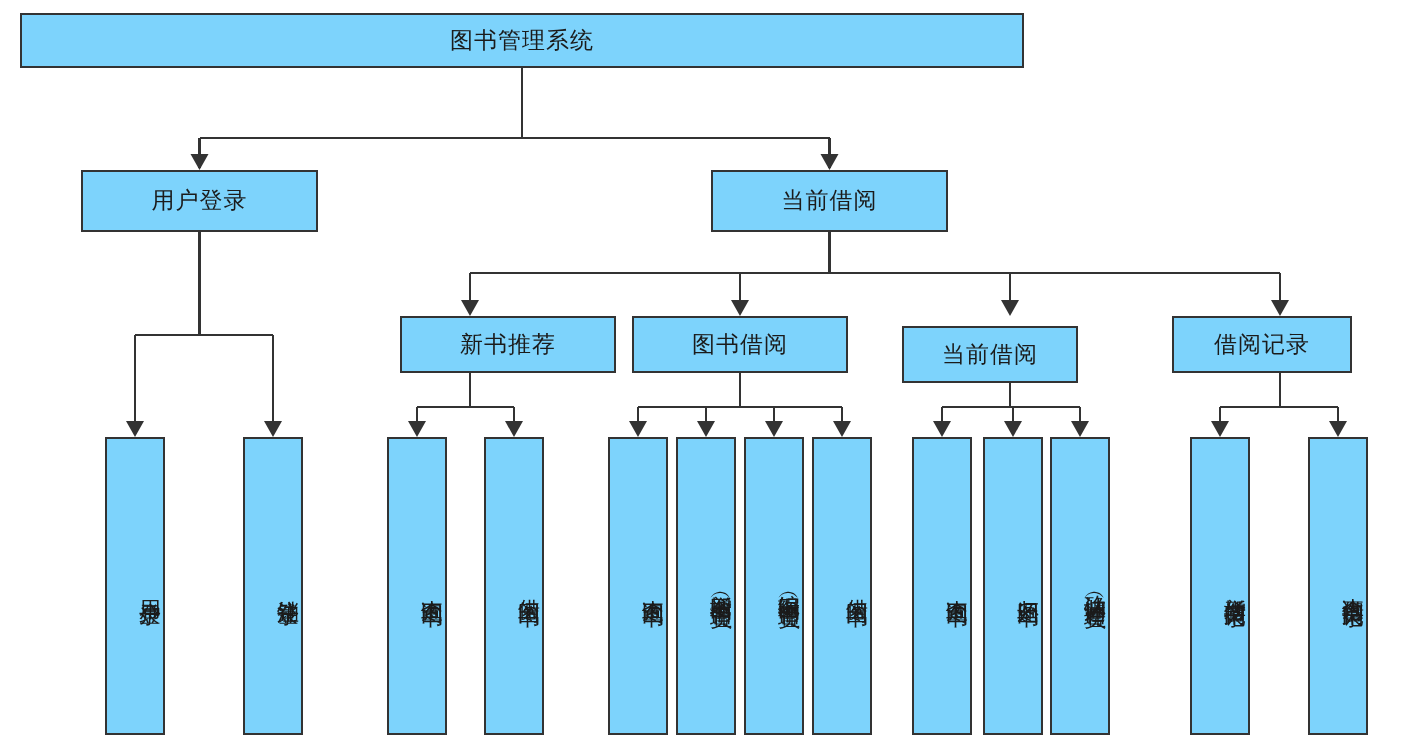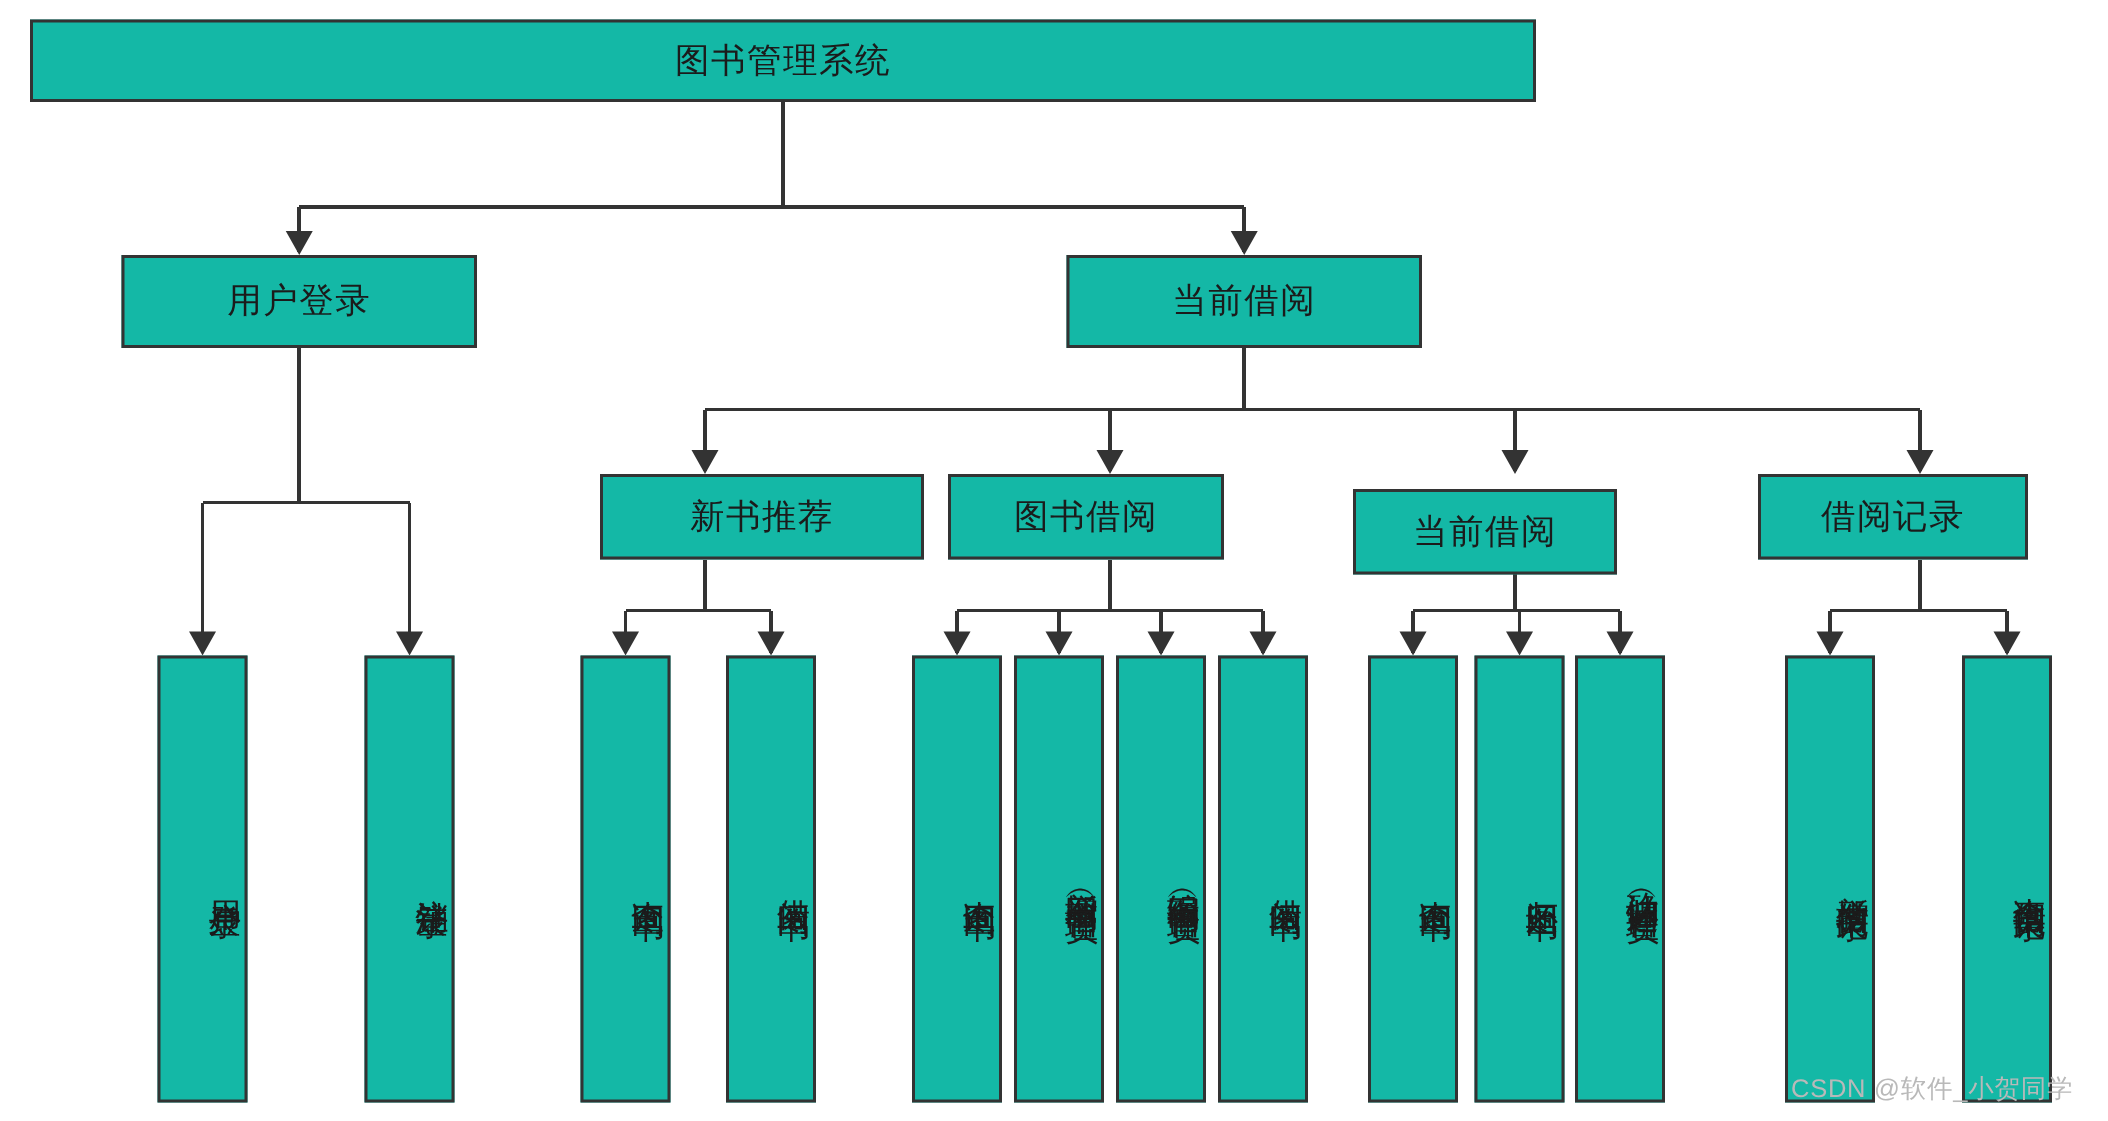--- a/index.html
+++ b/index.html
@@ -22,21 +22,21 @@
     position: absolute;
     left: 0;
     top: 0;
     width: 1405px;
     height: 747px;
     pointer-events: none;
   }
   .node {
     position: absolute;
     box-sizing: border-box;
-    background: #14b8a6;
+    background: #7dd3fc;
     border: 2.5px solid #333333;
     display: flex;
     align-items: center;
     justify-content: center;
     color: #1b1b1b;
     text-align: center;
   }
   .node.horizontal {
     font-size: 23px;
     letter-spacing: 1px;
@@ -131,21 +131,21 @@
       </div>
       <div class="node horizontal" style="left: 81px; top: 170px; width: 237px; height: 62px;">
         <span class="hlabel">用户登录</span>
       </div>
       <div class="node horizontal" style="left: 711px; top: 170px; width: 237px; height: 62px;">
         <span class="hlabel">当前借阅</span>
       </div>
       <div class="node horizontal" style="left: 362px; top: 316px; width: 216px; height: 57px; margin-left: 38px;">
         <span class="hlabel">新书推荐</span>
       </div>
-      <div class="node horizontal" style="left: 632px; top: 316px; width: 184px; height: 57px;">
+      <div class="node horizontal" style="left: 632px; top: 316px; width: 216px; height: 57px;">
         <span class="hlabel">图书借阅</span>
       </div>
       <div class="node horizontal" style="left: 902px; top: 326px; width: 176px; height: 57px;">
         <span class="hlabel">当前借阅</span>
       </div>
       <div class="node horizontal" style="left: 1172px; top: 316px; width: 180px; height: 57px;">
         <span class="hlabel">借阅记录</span>
       </div>
       <div class="node vertical" style="left: 105px; top: 437px; width: 60px; height: 298px;">
         <span class="vlabel">用户登录</span>
@@ -180,14 +180,13 @@
       <div class="node vertical" style="left: 1050px; top: 437px; width: 60px; height: 298px;">
         <span class="vlabel">确认归还（管理员）</span>
       </div>
       <div class="node vertical" style="left: 1190px; top: 437px; width: 60px; height: 298px;">
         <span class="vlabel">新增借阅记录</span>
       </div>
       <div class="node vertical" style="left: 1308px; top: 437px; width: 60px; height: 298px;">
         <span class="vlabel">查询借阅记录</span>
       </div>
     </div>
-  <div class="watermark" style="left: 1194px; top: 714px;">CSDN @软件_小贺同学</div>
 </div>
 
 </body></html>

